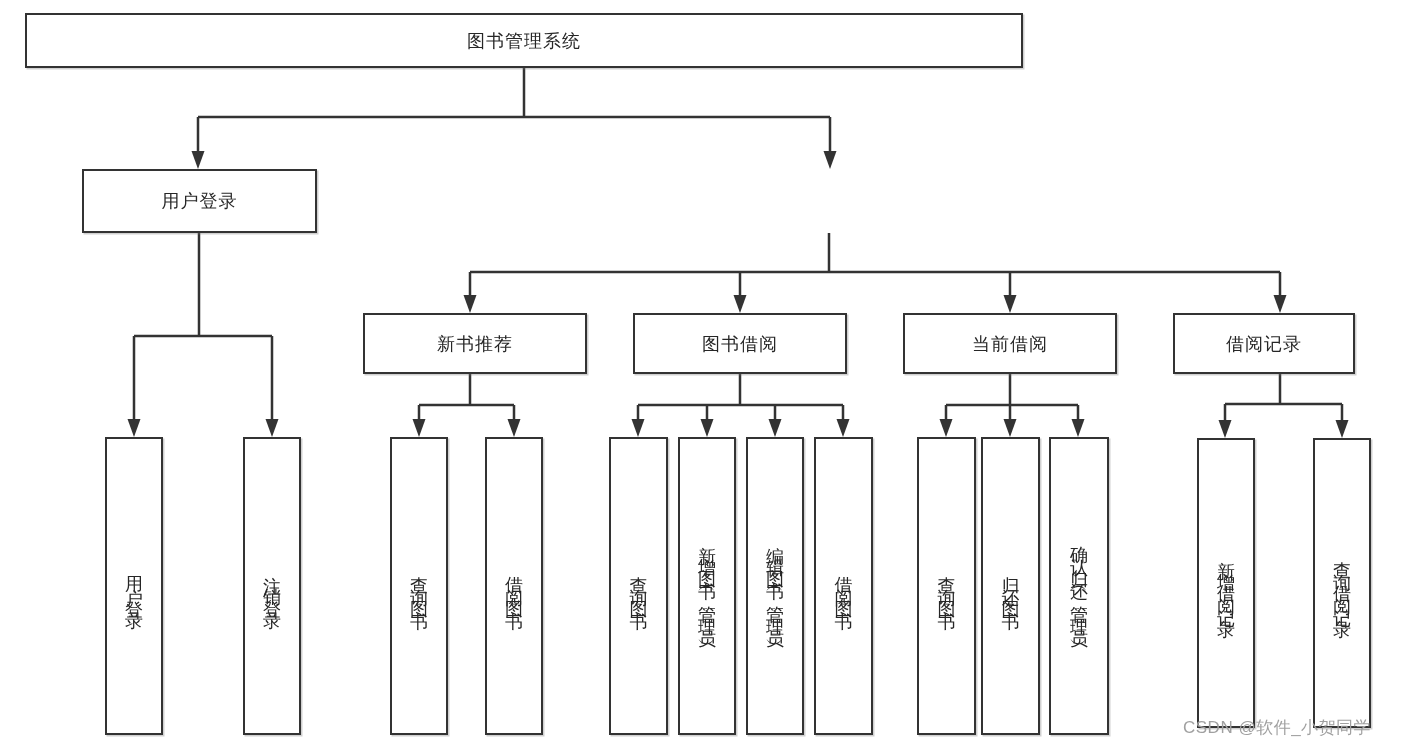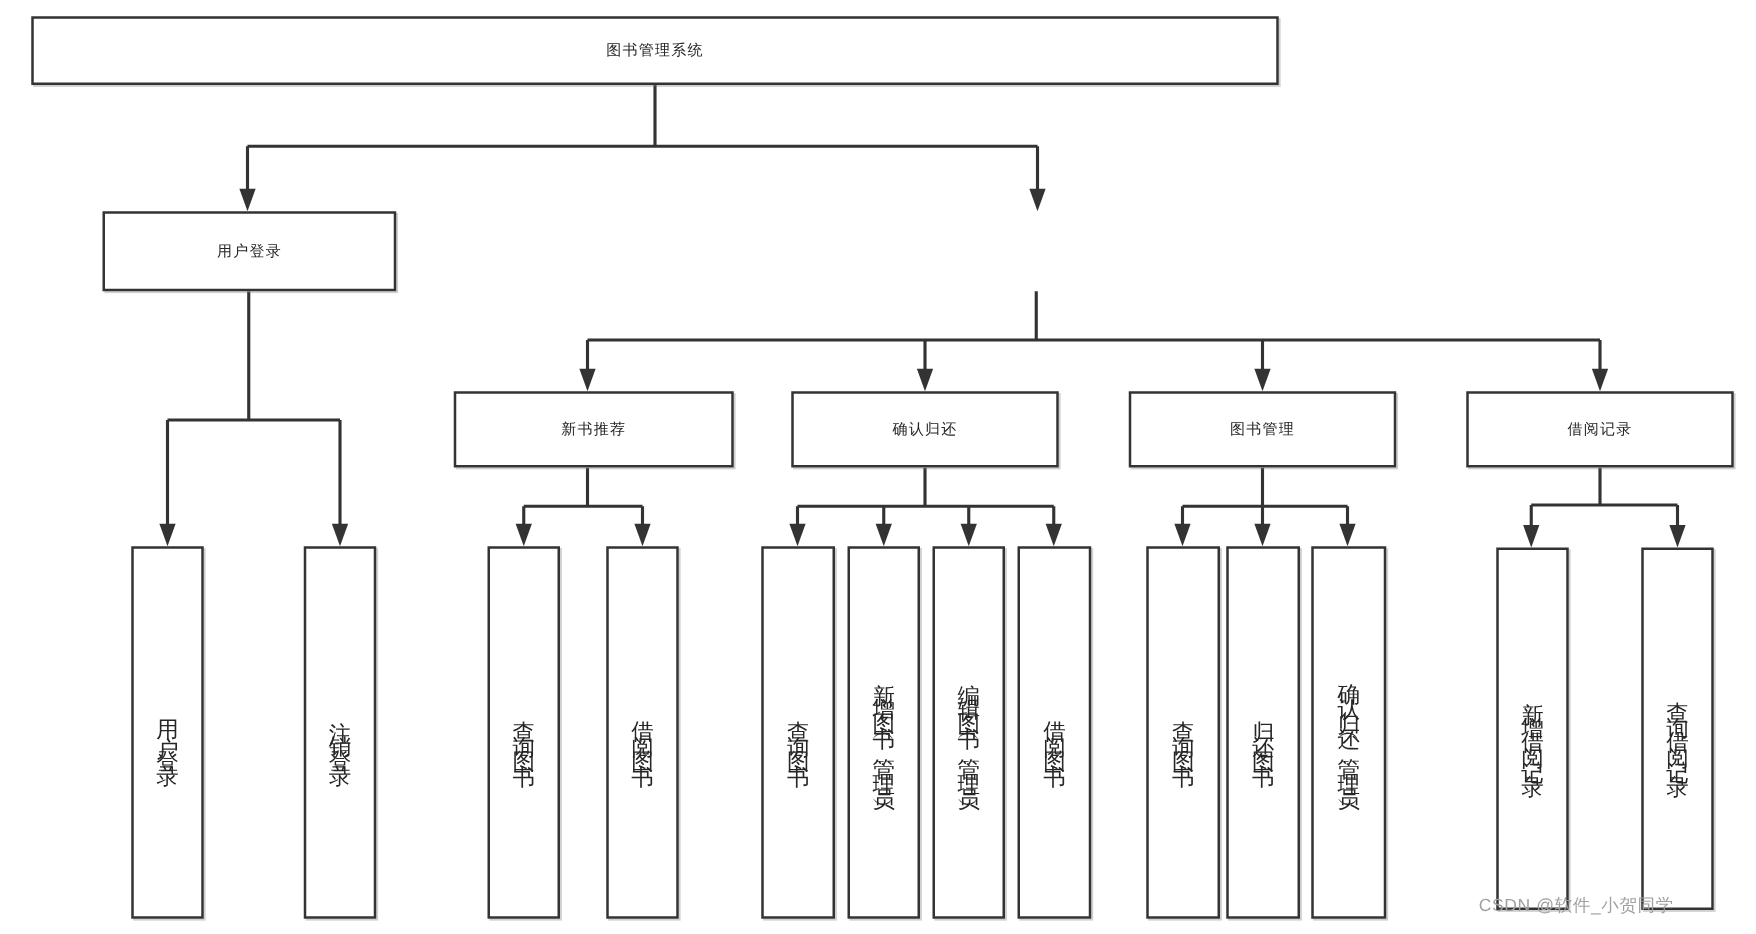--- a/index.html
+++ b/index.html
@@ -9,29 +9,29 @@
   }
   .connector-layer{position:absolute;left:0;top:0;width:1405px;height:747px;}
   .ln{stroke:var(--line,#333333);stroke-width:2.5;fill:none;}
   .ah{fill:var(--line,#333333);stroke:none;}
   .box{
     position:absolute;background:var(--fill,#ffffff);
     border:2px solid var(--border,#333333);box-sizing:border-box;
     display:flex;align-items:center;justify-content:center;
     box-shadow:1.5px 1.5px 0 rgba(120,120,120,0.35);
   }
-  .hlbl{font-size:12px;color:var(--text,#262626);letter-spacing:1px;white-space:nowrap;}
+  .hlbl{font-size:18px;color:var(--text,#262626);letter-spacing:1px;white-space:nowrap;}
   .vlbl{
     writing-mode:vertical-rl;text-orientation:mixed;
     font-size:18px;color:var(--text,#262626);letter-spacing:12px;line-height:1;
     white-space:nowrap;
   }
   .watermark{
     position:absolute;left:1183px;top:716px;z-index:5;
-    font-size:14px;letter-spacing:0.5px;color:var(--wm,#a0a0a0);white-space:nowrap;
+    font-size:17px;letter-spacing:0.5px;color:var(--wm,#a0a0a0);white-space:nowrap;
   }
 </style>
 </head>
 <body>
 
 <div class="canvas">
 
   <svg class="connector-layer" viewBox="0 0 1405 747" xmlns="http://www.w3.org/2000/svg">
 
     <g>
@@ -87,26 +87,26 @@
   </div>
 
   <div class="box" style="left:82px;top:169px;width:235px;height:64px">
     <span class="hlbl">用户登录</span>
   </div>
 
   <div class="box" style="left:363px;top:313px;width:224px;height:61px">
     <span class="hlbl">新书推荐</span>
   </div>
   <div class="box" style="left:633px;top:313px;width:214px;height:61px">
-    <span class="hlbl">确认归还</span>
+    <span class="hlbl">图书借阅</span>
   </div>
   <div class="box" style="left:903px;top:313px;width:214px;height:61px">
-    <span class="hlbl">图书管理</span>
+    <span class="hlbl">当前借阅</span>
   </div>
-  <div class="box" style="left:1173px;top:313px;width:214px;height:61px">
+  <div class="box" style="left:1173px;top:313px;width:182px;height:61px">
     <span class="hlbl">借阅记录</span>
   </div>
 
   <div class="box" style="left:105px;top:437px;width:58px;height:298px">
     <span class="vlbl">用户登录</span>
   </div>
   <div class="box" style="left:243px;top:437px;width:58px;height:298px">
     <span class="vlbl">注销登录</span>
   </div>
 

